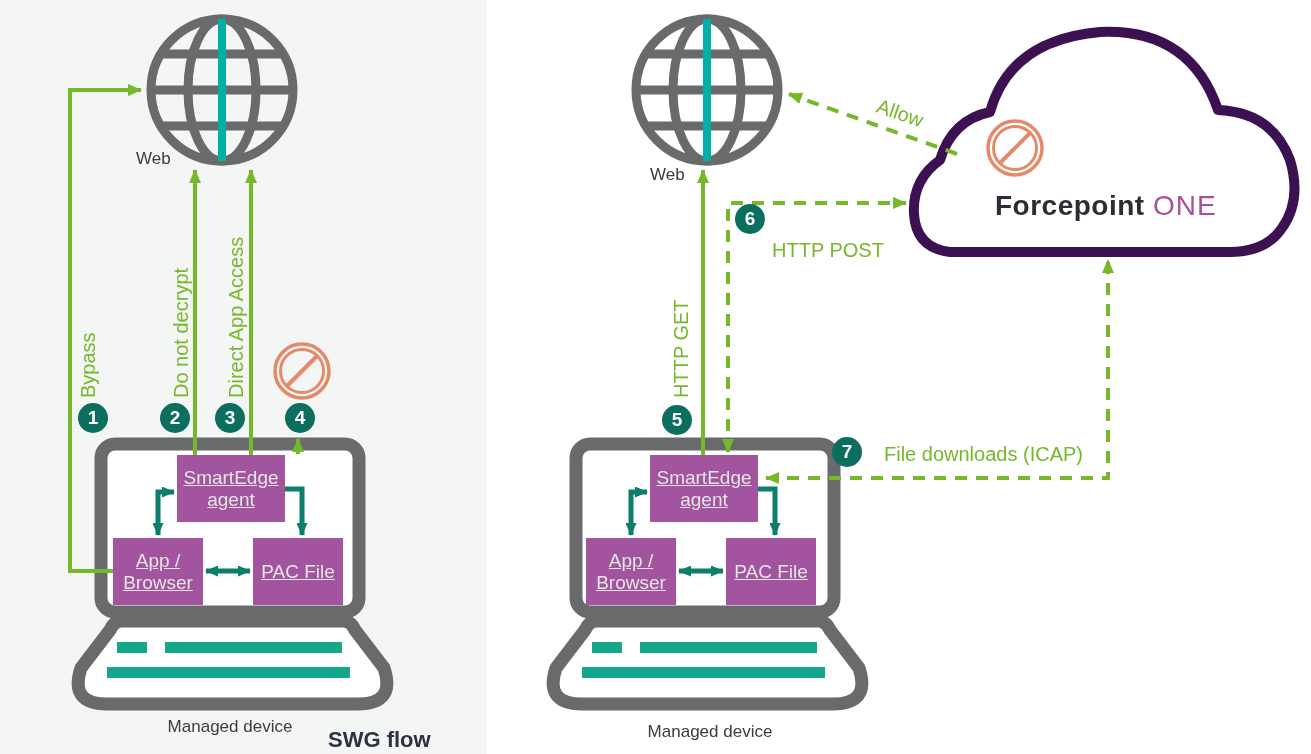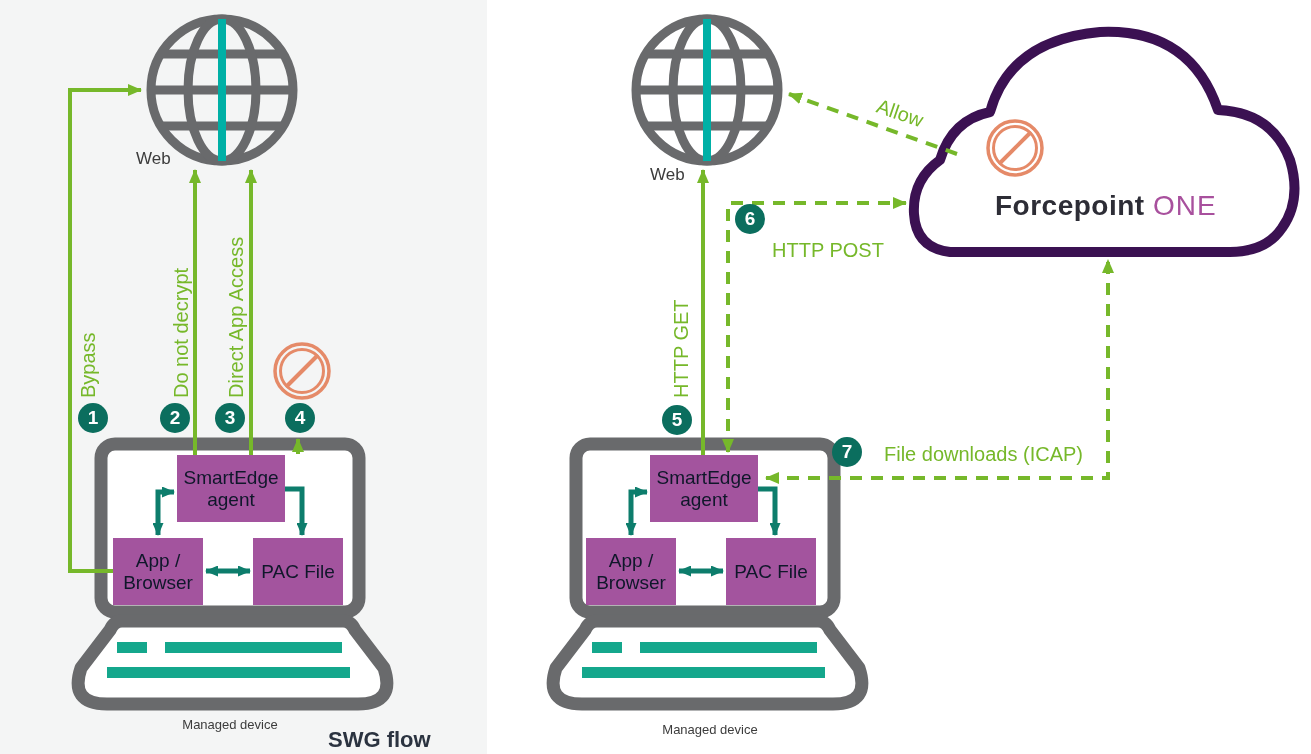--- a/index.html
+++ b/index.html
@@ -13,25 +13,25 @@
   .vlabel{
     position:absolute;width:28px;writing-mode:vertical-rl;transform:rotate(180deg);
     font-size:20px;color:#76b82a;text-align:left;line-height:28px;
   }
   .badge{
     position:absolute;width:30px;height:30px;border-radius:50%;
     background:#0b6e5e;color:#ffffff;font-weight:bold;font-size:19px;
     display:flex;align-items:center;justify-content:center;
   }
   .pbox{
-    position:absolute;background:#a3549e;color:#0f172a;font-size:19px;
+    position:absolute;background:#a3549e;color:#e5e5e5;font-size:19px;
     display:flex;align-items:center;justify-content:center;text-align:center;
-    line-height:1.15;white-space:normal;
+    line-height:1.15;white-space:normal;text-decoration:underline;
   }
-  .caption{font-size:13px;color:#3c3c3c;text-align:center;}
+  .caption{font-size:17px;color:#3c3c3c;text-align:center;}
   .flowtitle{font-weight:bold;color:#2b3340;}
   .weblbl{font-size:17px;color:#3c3c3c;}
   .glabel{font-size:20px;color:#76b82a;}
   .logo{position:absolute;text-align:left;font-size:28px;letter-spacing:0.5px;}
   .logo .brand{font-weight:bold;color:#2d2d36;}
   .logo .product{font-weight:normal;color:#a8509d;letter-spacing:1px;}
 </style>
 </head>
 <body>
 

